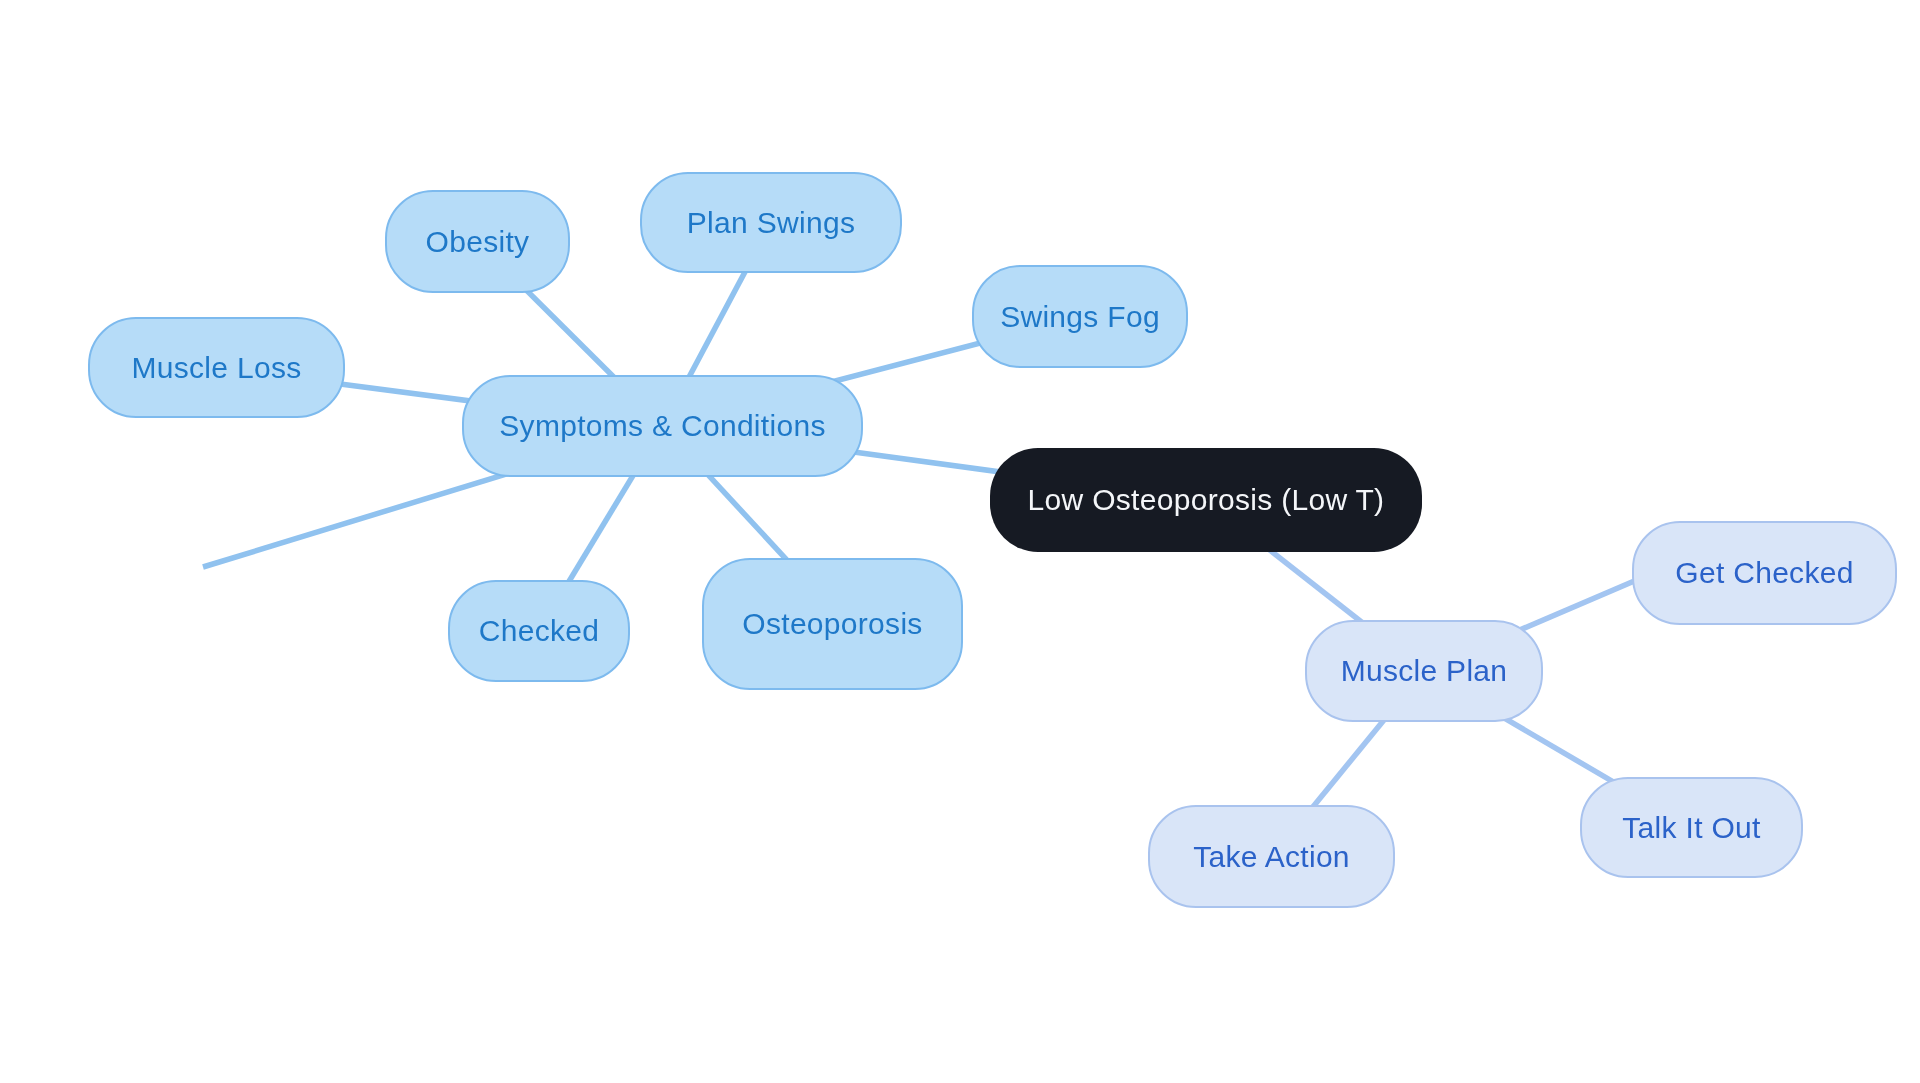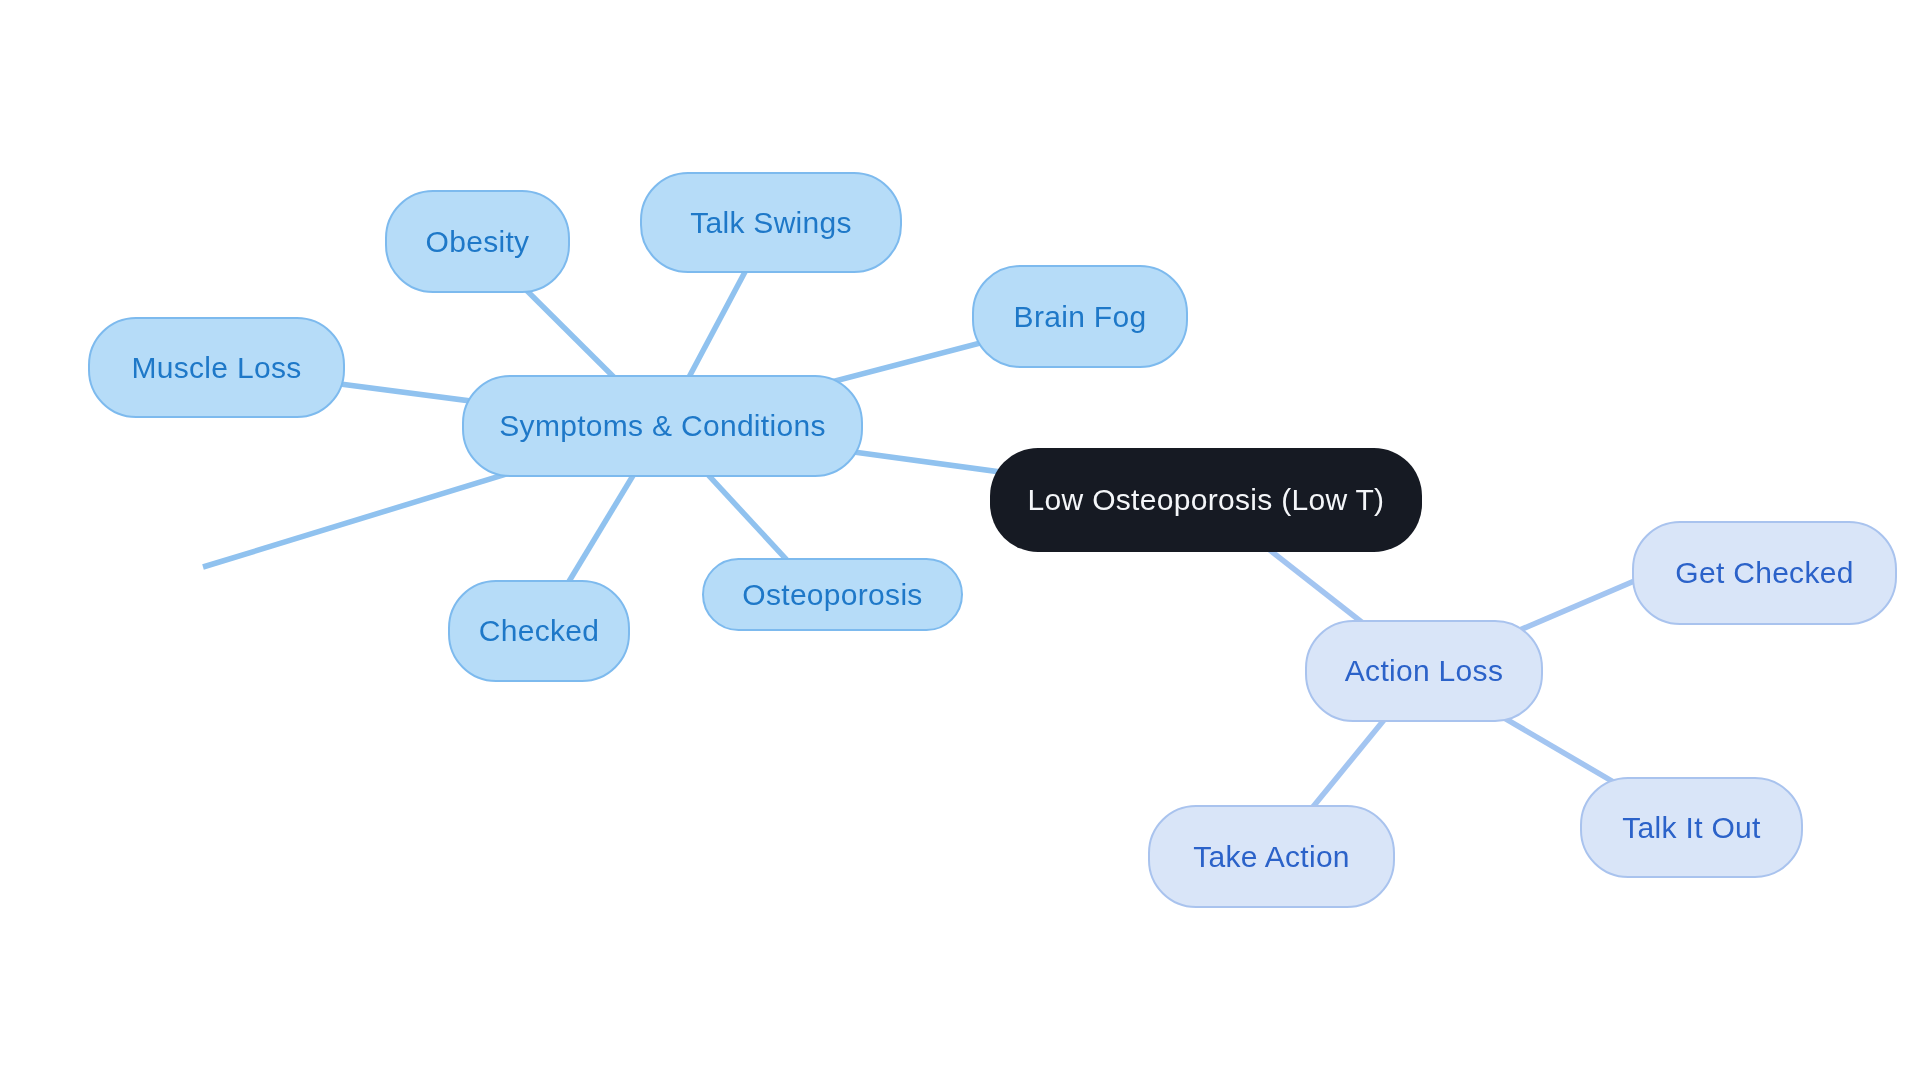--- a/index.html
+++ b/index.html
@@ -55,21 +55,21 @@
   }
   
   .n-root               { left: 990px;  top: 448px; width: 432px; height: 104px; }
   .n-symptoms           { left: 462px;  top: 375px; width: 401px; height: 102px; }
   .n-obesity            { left: 385px;  top: 190px; width: 185px; height: 103px; }
   .n-mood-swings        { left: 640px;  top: 172px; width: 262px; height: 101px; }
   .n-brain-fog          { left: 972px;  top: 265px; width: 216px; height: 103px; }
   .n-muscle-loss        { left: 88px;   top: 317px; width: 257px; height: 101px; text-align: center; }
   .n-metabolic-syndrome { left: 23px;   top: 515px; width: 360px; height: 103px; }
   .n-fatigue            { left: 448px;  top: 580px; width: 182px; height: 102px; }
-  .n-osteoporosis       { left: 702px;  top: 558px; width: 261px; height: 73px; }
+  .n-osteoporosis       { left: 702px;  top: 558px; width: 261px; height: 132px; }
   .n-action-plan        { left: 1305px; top: 620px; width: 238px; height: 102px; }
   .n-get-checked        { left: 1632px; top: 473px; width: 265px; height: 104px; margin-top: 48px; }
   .n-take-action        { left: 1148px; top: 805px; width: 247px; height: 103px; }
   .n-talk-it-out        { left: 1580px; top: 777px; width: 223px; height: 101px; }
 </style>
 </head>
 <body>
 
 <div class="canvas">
 
@@ -85,24 +85,24 @@
     <line class="edge" x1="1206" y1="500" x2="1424" y2="671" stroke="#a3c5f1"></line>
     <line class="edge" x1="1424" y1="671" x2="1765" y2="525" stroke="#a3c5f1"></line>
     <line class="edge" x1="1424" y1="671" x2="1272" y2="857" stroke="#a3c5f1"></line>
     <line class="edge" x1="1424" y1="671" x2="1692" y2="828" stroke="#a3c5f1"></line>
   </svg>
 
   <div class="node root-node n-root">Low Osteoporosis (Low T)</div>
 
   <div class="node branch-left n-obesity">Obesity</div>
   <div class="node branch-left n-symptoms">Symptoms &amp; Conditions</div>
-  <div class="node branch-left n-mood-swings">Talk Swings</div>
-  <div class="node branch-left n-brain-fog">Brain Fog</div>
+  <div class="node branch-left n-mood-swings">Plan Swings</div>
+  <div class="node branch-left n-brain-fog">Swings Fog</div>
   <div class="node branch-left n-muscle-loss">Muscle Loss</div>
   <div class="node branch-left n-fatigue">Checked</div>
   <div class="node branch-left n-osteoporosis">Osteoporosis</div>
 
-  <div class="node branch-right n-action-plan">Action Loss</div>
+  <div class="node branch-right n-action-plan">Muscle Plan</div>
   <div class="node branch-right n-get-checked">Get Checked</div>
   <div class="node branch-right n-take-action">Take Action</div>
   <div class="node branch-right n-talk-it-out">Talk It Out</div>
 
 </div>
 
 </body></html>

